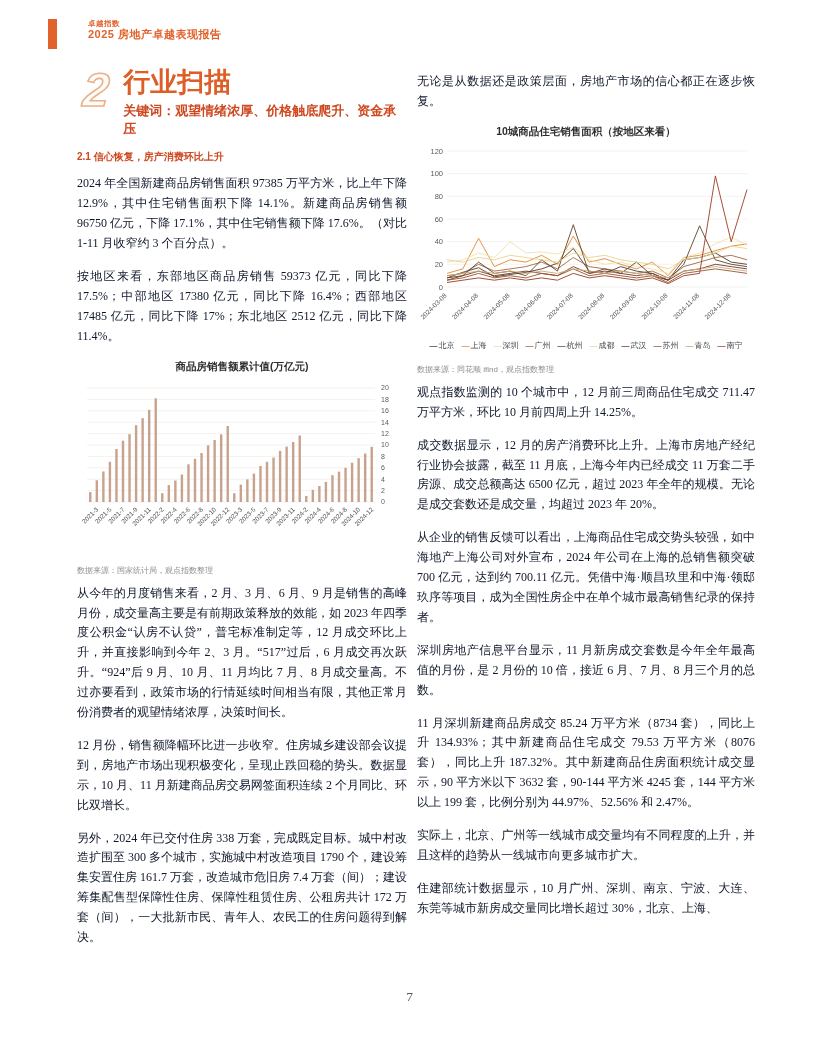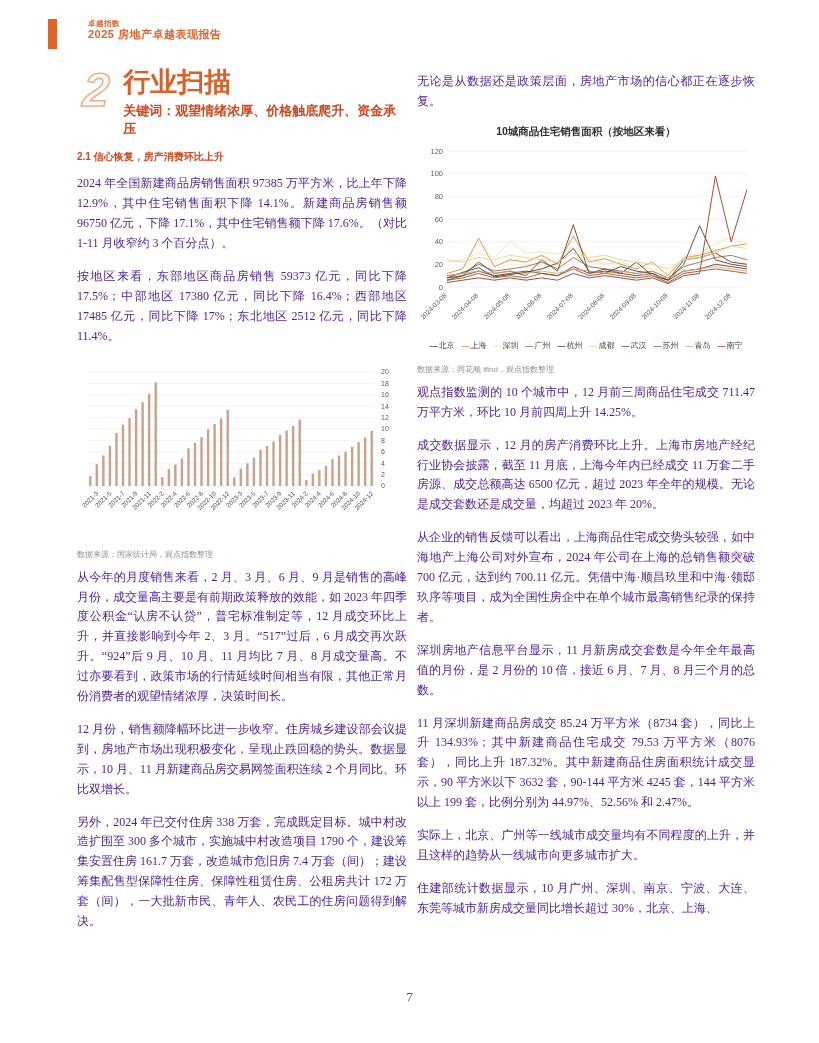--- a/index.html
+++ b/index.html
@@ -15,21 +15,21 @@
   .col-left{position:absolute;left:77px;top:68px;width:330px;}
   .col-right{position:absolute;left:417px;top:72px;width:338px;}
   
   .section-head{display:flex;align-items:flex-start;margin:0 8px 4px 6px;}
   .sec-num{font-family:"Liberation Sans",sans-serif;font-size:47px;font-weight:bold;font-style:italic;
            line-height:.95;color:#fffdfb;-webkit-text-stroke:1.6px #EBB088;margin-right:14px;transform:skew(-4deg);}
   .sec-title{font-family:"Liberation Sans",sans-serif;font-size:27px;font-weight:bold;color:#DD5F27;line-height:1.05;}
   .sec-keywords{font-family:Liberation Serif, serif;font-size:13px;font-weight:bold;color:#CF481F;margin-top:6px;}
   .h21{font-family:"Liberation Sans",sans-serif;font-size:10px;font-weight:bold;color:#CF481F;margin:12px 0 10px;}
   
-  .para{font-size:12px;line-height:1.66;text-align:justify;margin:0 0 13px;color:#4c1d95;}
+  .para{font-size:12px;line-height:1.66;text-align:justify;margin:0 0 13px;color:#0f172a;}
   
   .chart{margin:4px 0 8px;}
   .chart-title{text-align:center;font-family:"Liberation Sans",sans-serif;font-size:10.5px;font-weight:bold;
                color:#2e2e2e;margin:0 0 2px;}
   .chart-source{text-align:left;font-family:"Liberation Sans",sans-serif;font-size:8px;color:#8d8d8d;margin-top:13px;}
   .legend{display:flex;justify-content:center;gap:7px;font-family:"Liberation Sans",sans-serif;
           font-size:8px;color:#4a4a4a;white-space:nowrap;margin-top:1px;}
   .legend .sw{font-weight:bold;margin-right:1px;}
   
   .page-num{position:absolute;left:0;right:0;top:989px;text-align:center;font-size:13.5px;color:#555;
@@ -57,20 +57,21 @@
       </div>
     </div>
     <div class="h21">2.1 信心恢复，房产消费环比上升</div>
 
     <div>
         <p class="para">2024 年全国新建商品房销售面积 97385 万平方米，比上年下降 12.9%，其中住宅销售面积下降 14.1%。新建商品房销售额 96750 亿元，下降 17.1%，其中住宅销售额下降 17.6%。（对比 1-11 月收窄约 3 个百分点）。</p>
         <p class="para">按地区来看，东部地区商品房销售 59373 亿元，同比下降 17.5%；中部地区 17380 亿元，同比下降 16.4%；西部地区 17485 亿元，同比下降 17%；东北地区 2512 亿元，同比下降 11.4%。</p>
       </div>
 
     <div class="chart">
+      <div class="chart-title">商品房销售额累计值(万亿元)</div>
       <div>
           <svg viewBox="0 0 330 176" style="width:100%;display:block">
             <line x1="10" y1="126" x2="298" y2="126" stroke="#ebe7e2" stroke-width="0.6"></line>
             <text x="304" y="128.4" font-size="7" fill="#5b5b5b" font-family="Liberation Sans, sans-serif">0</text>
             <line x1="10" y1="114.6" x2="298" y2="114.6" stroke="#ebe7e2" stroke-width="0.6"></line>
             <text x="304" y="117" font-size="7" fill="#5b5b5b" font-family="Liberation Sans, sans-serif">2</text>
             <line x1="10" y1="103.2" x2="298" y2="103.2" stroke="#ebe7e2" stroke-width="0.6"></line>
             <text x="304" y="105.60000000000001" font-size="7" fill="#5b5b5b" font-family="Liberation Sans, sans-serif">4</text>
             <line x1="10" y1="91.80000000000001" x2="298" y2="91.80000000000001" stroke="#ebe7e2" stroke-width="0.6"></line>
             <text x="304" y="94.20000000000002" font-size="7" fill="#5b5b5b" font-family="Liberation Sans, sans-serif">6</text>

